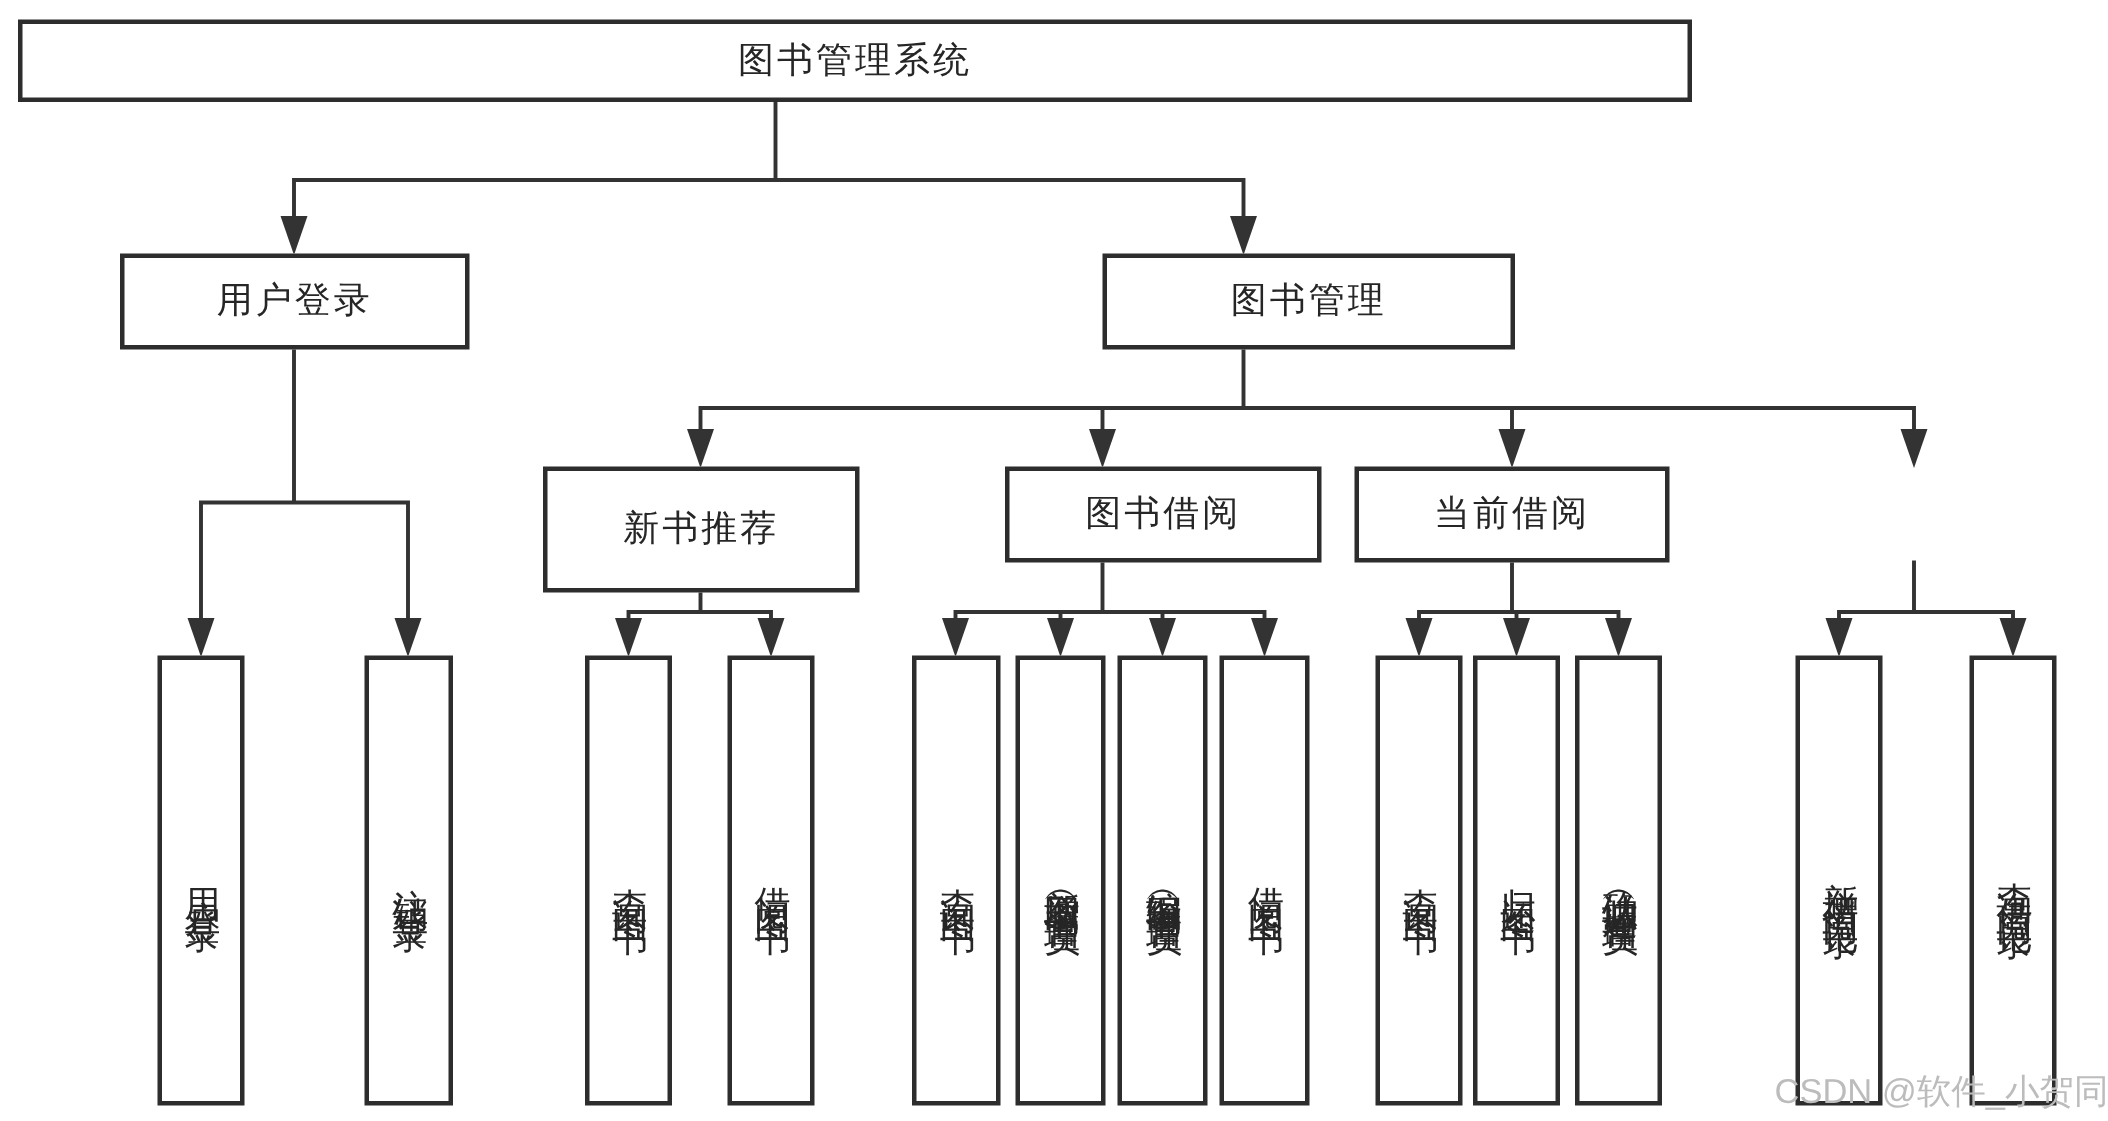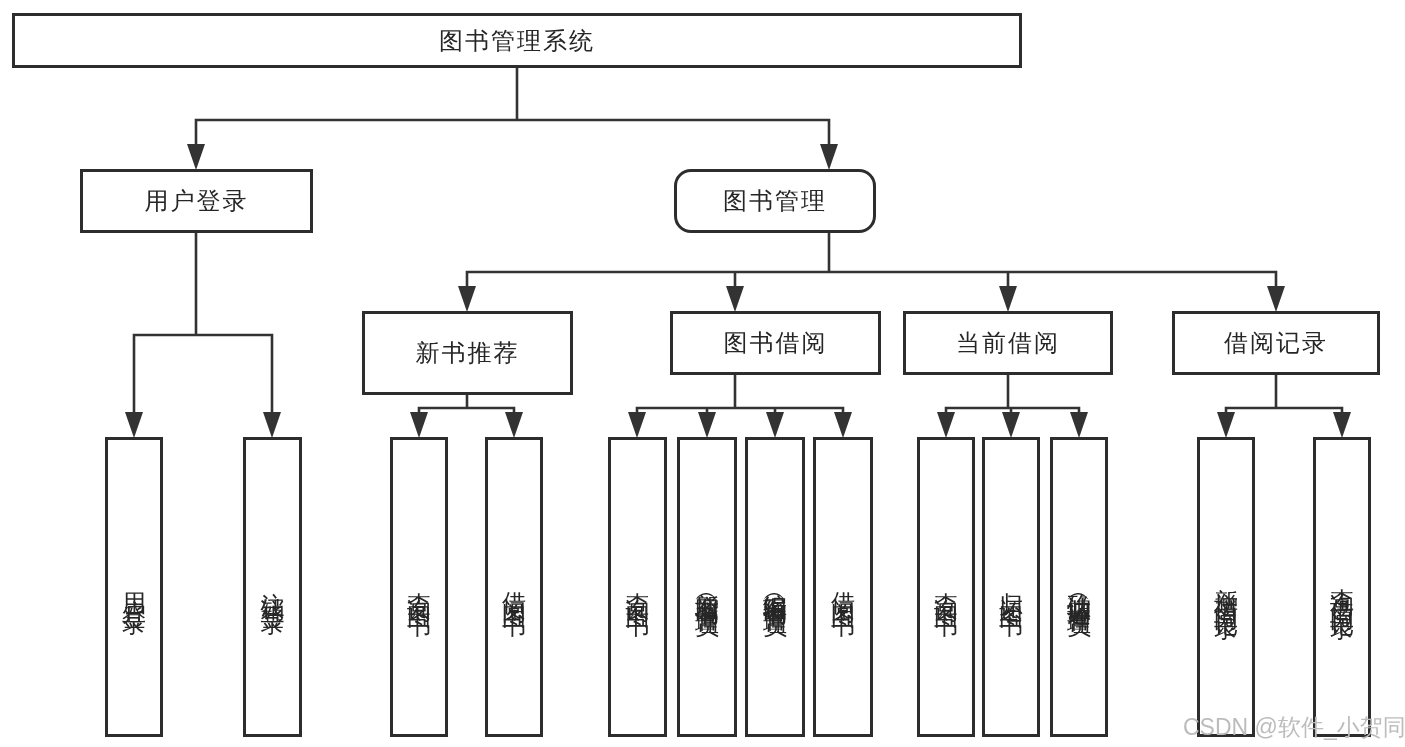--- a/index.html
+++ b/index.html
@@ -83,42 +83,39 @@
       <polygon points="1002,412 1020,412 1011,438"></polygon>
       <polygon points="1070,412 1088,412 1079,438"></polygon>
     </g>
     <g>
       <path d="M1276 375 V408 M1226 408 H1342 M1226 408 V416 M1342 408 V416"></path>
       <polygon points="1217,412 1235,412 1226,438"></polygon>
       <polygon points="1333,412 1351,412 1342,438"></polygon>
     </g>
   </svg>
 
-  <div class="box" style="left:12px;top:13px;width:1010px;height:55px;">
+  <div class="box" style="left:12px;top:13px;width:1116px;height:55px;">
     <span class="hlabel">图书管理系统</span>
   </div>
 
   <div class="box" style="left:80px;top:169px;width:233px;height:64px;">
     <span class="hlabel">用户登录</span>
   </div>
-  <div class="box" style="left:674px;top:169px;width:202px;height:64px;border-radius:17px;">
+  <div class="box" style="left:735px;top:169px;width:275px;height:64px;">
     <span class="hlabel">图书管理</span>
   </div>
 
   <div class="box" style="left:362px;top:311px;width:211px;height:84px;">
     <span class="hlabel">新书推荐</span>
   </div>
   <div class="box" style="left:630px;top:311px;width:211px;height:64px;margin-left:40px;">
     <span class="hlabel">图书借阅</span>
   </div>
   <div class="box" style="left:903px;top:311px;width:210px;height:64px;">
     <span class="hlabel">当前借阅</span>
-  </div>
-  <div class="box" style="left:1172px;top:311px;width:208px;height:64px;">
-    <span class="hlabel">借阅记录</span>
   </div>
 
   <div class="box" style="left:105px;top:437px;width:58px;height:300px;">
     <span class="vlabel v4">用户登录</span>
   </div>
   <div class="box" style="left:243px;top:437px;width:59px;height:300px;">
     <span class="vlabel v4">注销登录</span>
   </div>
 
   <div class="box" style="left:390px;top:437px;width:58px;height:300px;">

